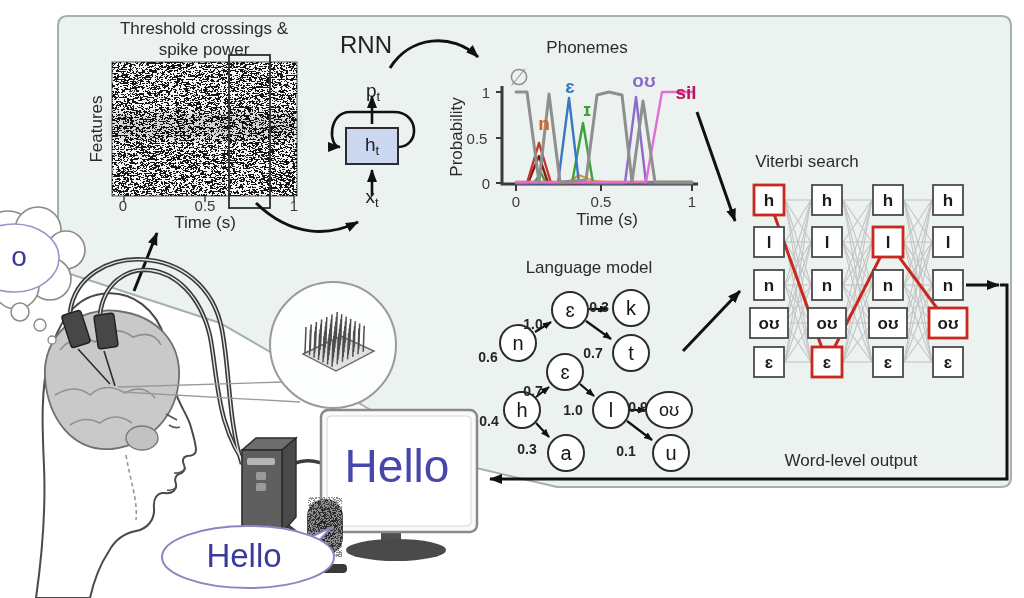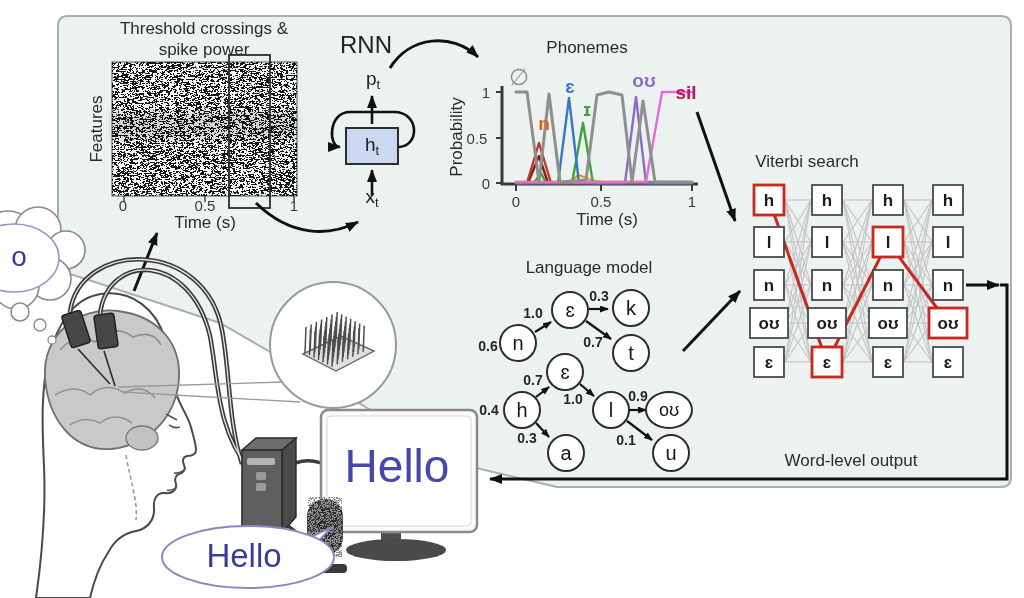--- a/index.html
+++ b/index.html
@@ -12,21 +12,21 @@
   .tick{font-size:15px;color:#3a3a3a;}
   .axis-label{font-size:17px;color:#2b2b2b;}
   .sub-label{font-size:19px;color:#222;}
   .sub-label sub{font-size:13px;}
   .curve-label{font-size:19px;font-weight:bold;}
   .null-label{font-size:23px;}
   .lmnode{position:absolute;width:34px;height:34px;border:2px solid #2c2c2c;border-radius:50%;
           background:#fff;display:flex;align-items:center;justify-content:center;
           font-size:20px;color:#151515;transform:translate(-50%,-50%);}
   .lmnode.wide{width:44px;font-size:18px;}
-  .lmedge{font-size:14px;font-weight:bold;color:#262626;}
+  .lmedge{font-size:14px;font-weight:bold;color:#262626;margin-top:11px;}
   .hello-screen{font-size:46px;color:#4646ab;}
   .hello-bubble{font-size:33px;color:#3b3b9e;}
   .hello-thought{font-size:28px;color:#3b3b9e;}
   .ph{fill:none;stroke-linejoin:round;stroke-linecap:round;}
   .mesh{stroke:#c4c4c4;stroke-width:1.1;}
   .vpath{fill:none;stroke:#c8281e;stroke-width:3;stroke-linejoin:round;}
   .vcell{fill:#ffffff;stroke:#4a4a4a;stroke-width:1.8;}
   .vred{stroke:#c8281e;stroke-width:2.8;}
   .vtext{font-size:17px;font-weight:600;fill:#1b1b1b;text-anchor:middle;
          font-family:"Liberation Sans","DejaVu Sans",sans-serif;}
@@ -386,21 +386,21 @@
 
 <div class="t title" style="left:204px;top:29px;">Threshold crossings &amp;</div>
 <div class="t title" style="left:204px;top:50px;">spike power</div>
 <div class="t rot axis-label" style="left:97px;top:129px;">Features</div>
 <div class="t tick" style="left:123px;top:205px;">0</div>
 <div class="t tick" style="left:205px;top:205px;">0.5</div>
 <div class="t tick" style="left:294px;top:205px;">1</div>
 <div class="t axis-label" style="left:205px;top:223px;">Time (s)</div>
 
 <div class="t" style="left:366px;top:45px;font-size:24px;color:#222;">RNN</div>
-<div class="t sub-label" style="left:373px;top:80px;"><span>p</span><sub>t</sub></div>
+<div class="t sub-label" style="left:373px;top:92px;"><span>p</span><sub>t</sub></div>
 <div class="t sub-label" style="left:372px;top:146px;"><span>h</span><sub>t</sub></div>
 <div class="t sub-label" style="left:372px;top:198px;"><span>x</span><sub>t</sub></div>
 
 <div class="t title" style="left:587px;top:48px;">Phonemes</div>
 <div class="t rot axis-label" style="left:457px;top:137px;">Probability</div>
 <div class="t tick" style="left:486px;top:92px;">1</div>
 <div class="t tick" style="left:477px;top:138px;">0.5</div>
 <div class="t tick" style="left:486px;top:183px;">0</div>
 <div class="t tick" style="left:516px;top:201px;">0</div>
 <div class="t tick" style="left:601px;top:201px;">0.5</div>

